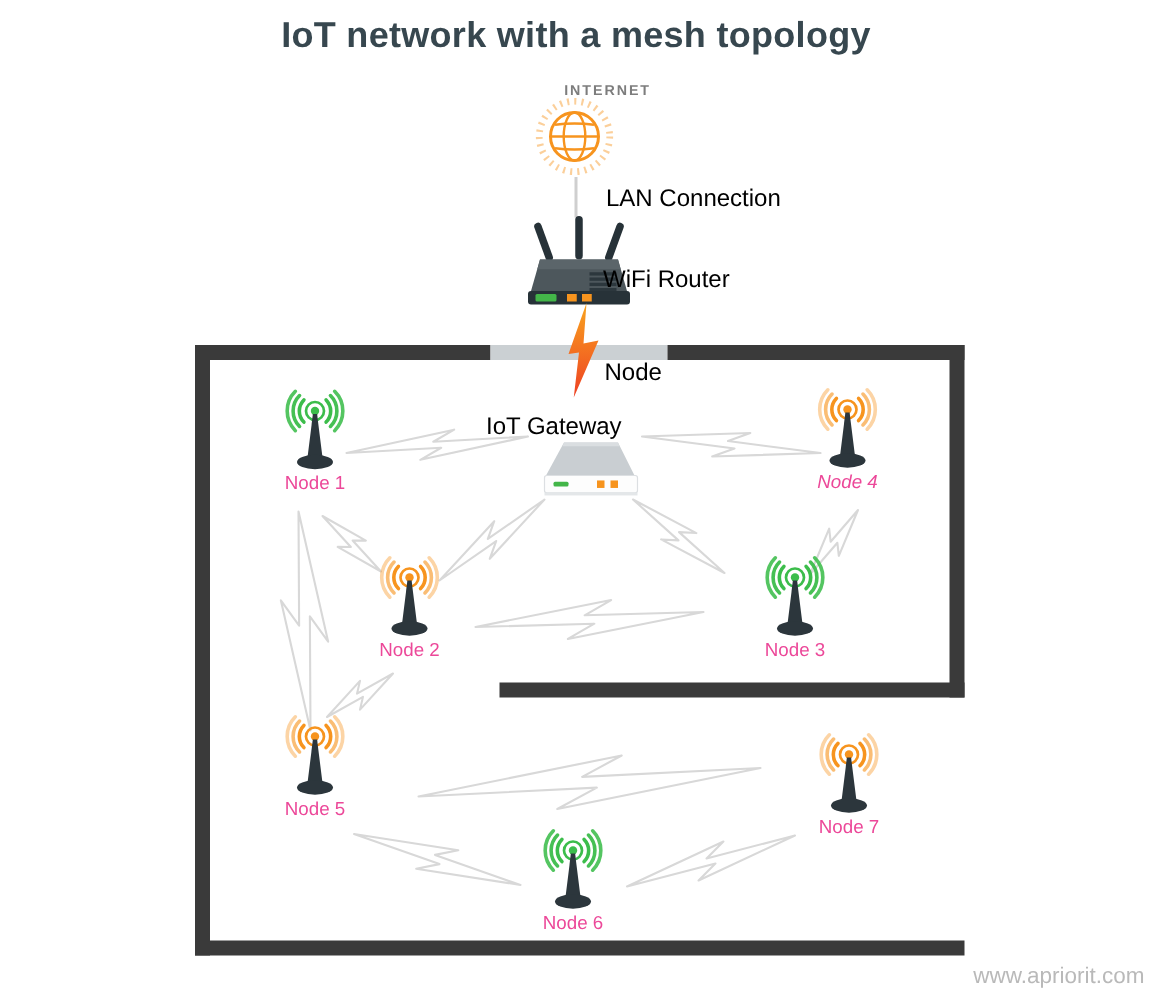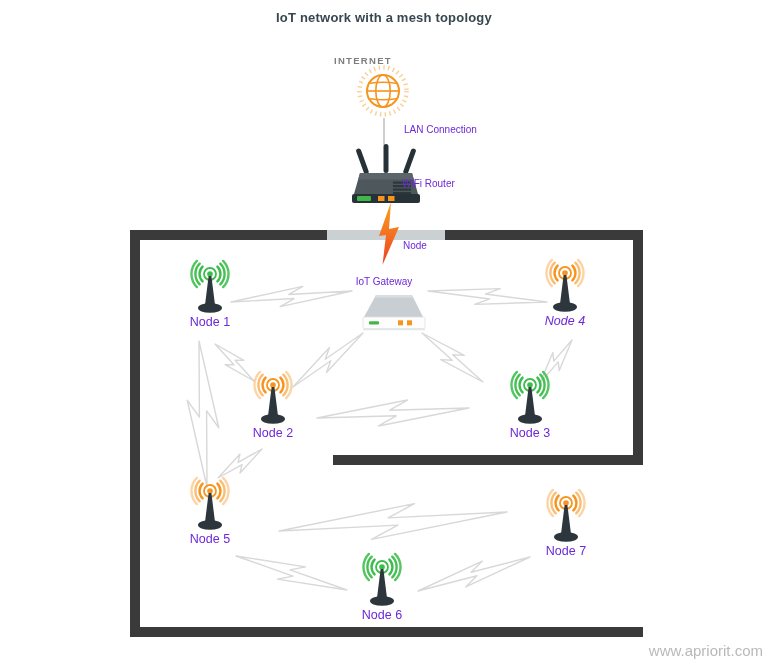--- a/index.html
+++ b/index.html
@@ -1,35 +1,35 @@
 <!DOCTYPE html>
 <html><head>
 <meta charset="utf-8">
 <style>
   html,body{margin:0;padding:0;background:#ffffff;}
   #stage{position:relative;width:768px;height:663px;background:#ffffff;overflow:hidden;
          font-family:"Liberation Sans", sans-serif;}
   #title{position:absolute;top:10px;left:0;width:768px;text-align:center;margin:0;
-         font-size:13px;font-weight:bold;color:#37474F;letter-spacing:.2px;}
-  .lbl{position:absolute;font-size:10px;color:#6d28d9;white-space:nowrap;}
-  #internet-label{top:55px;left:334px;width:100px;text-align:left;font-size:9.5px;
+         font-size:24px;font-weight:bold;color:#37474F;letter-spacing:.2px;}
+  .lbl{position:absolute;font-size:16px;color:#000000;white-space:nowrap;}
+  #internet-label{top:55px;left:334px;width:100px;text-align:right;font-size:9.5px;
                   letter-spacing:1.3px;color:#7d7d7d;font-weight:bold;}
   #lan-label{top:124px;left:404px;}
   #router-label{top:178px;left:402px;}
   #wifi-label{top:240px;left:403px;}
-  #gateway-label{top:276px;left:324px;width:120px;text-align:center;}
+  #gateway-label{top:276px;left:324px;width:120px;text-align:left;}
   #lan-line{position:absolute;left:383px;top:118px;width:2px;height:27px;background:#cfcfcf;}
   #net{position:absolute;left:0;top:0;}
   #wifi-bolt{position:absolute;left:376px;top:202px;z-index:3;}
   #globe{position:absolute;left:355px;top:63px;}
   #router-icon{position:absolute;left:348px;top:142px;}
   #gateway-icon{position:absolute;left:361px;top:293px;z-index:3;}
   #nodes .node{position:absolute;z-index:4;}
   .nlabel{position:absolute;top:56px;left:-22px;width:120px;text-align:center;
-          font-size:12.5px;color:#6d28d9;}
+          font-size:12.5px;color:#ec4899;}
   #watermark{position:absolute;top:642px;right:5px;font-size:15px;color:#b9b9b9;}
 </style>
 </head>
 <body>
 
 <div id="stage">
 
   <h1 id="title">IoT network with a mesh topology</h1>
 
   <div class="lbl" id="internet-label">INTERNET</div>

